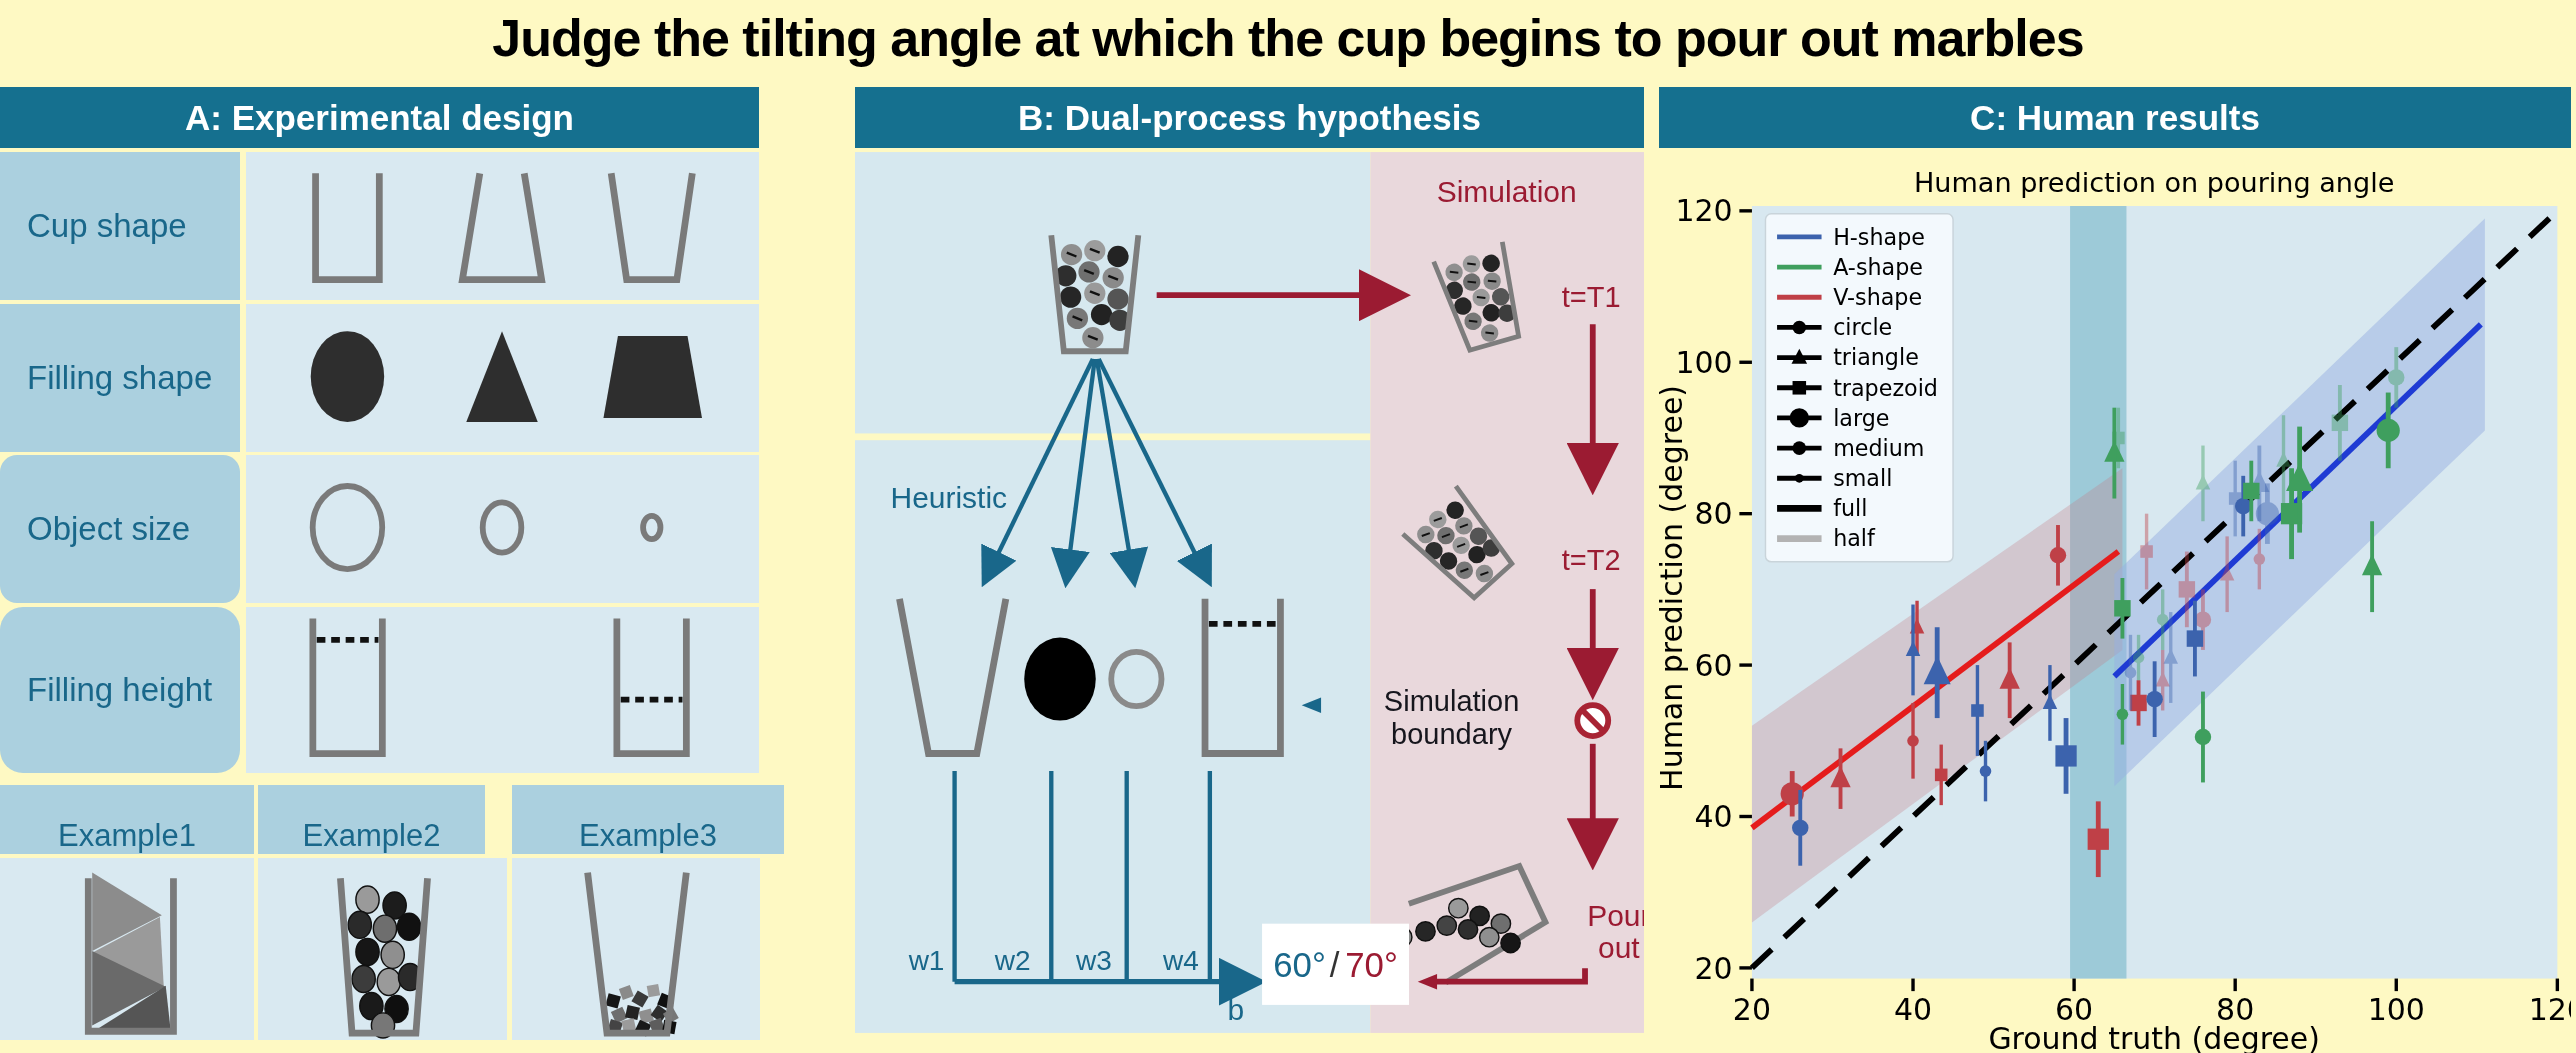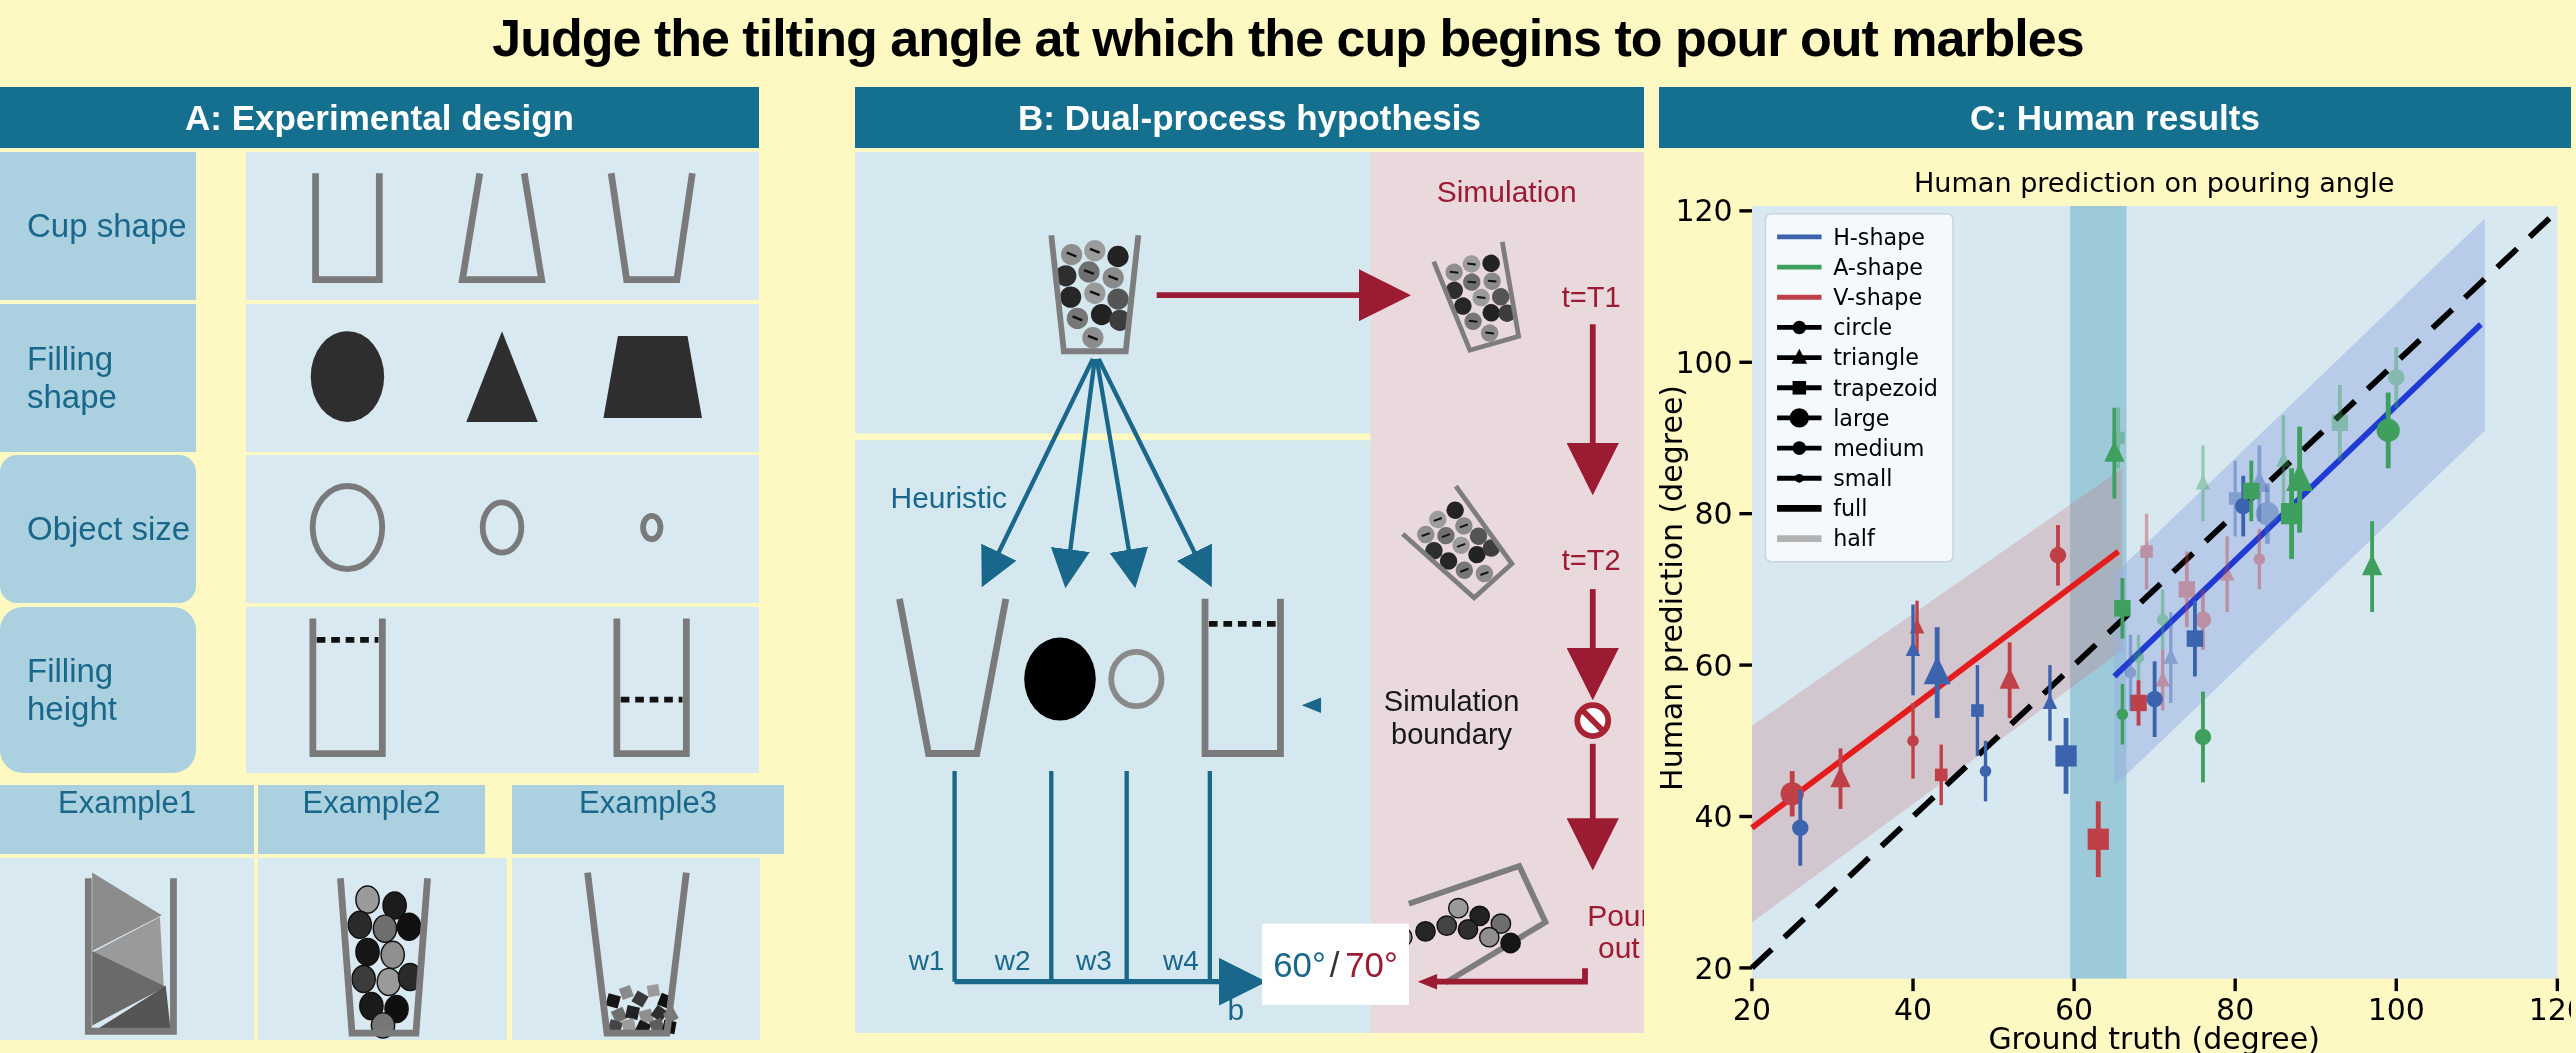--- a/index.html
+++ b/index.html
@@ -5,26 +5,26 @@
   html,body{margin:0;padding:0;background:#ffffff;}
   #stage{position:relative;width:2576px;height:1053px;background:#fef9c3;overflow:hidden;
          font-family:"Liberation Sans",sans-serif;padding-left:12px;}
   .main-title{position:absolute;left:0;top:0;width:2576px;height:75px;display:flex;
               align-items:center;justify-content:center;font-size:52px;font-weight:bold;
               color:#000;letter-spacing:-1px;}
   .panel{position:absolute;top:87px;}
   .phead{position:absolute;left:0;top:0;width:100%;height:61px;background:#15708f;color:#fff;
          display:flex;align-items:center;justify-content:center;font-size:35px;font-weight:bold;}
   
-  .cellL{position:absolute;left:0;width:196px;background:#abd0df;display:flex;align-items:center;}
+  .cellL{position:absolute;left:0;width:240px;background:#abd0df;display:flex;align-items:center;}
   .cellL span{padding-left:27px;font-size:33px;color:#19678a;}
   .cellR{position:absolute;left:246px;width:513px;background:#d9e9f1;display:flex;
          align-items:center;justify-content:center;}
   .exhead{position:absolute;top:698px;height:69px;background:#abd0df;display:flex;
-          align-items:flex-start;justify-content:center;font-size:31px;color:#19678a;}
+          align-items:flex-end;justify-content:center;font-size:31px;color:#19678a;}
   .excell{position:absolute;top:771px;height:182px;background:#d9e9f1;display:flex;
           align-items:center;justify-content:center;}
   svg text{font-family:"Liberation Sans",sans-serif;}
   #csvg text{font-family:"DejaVu Sans","Liberation Sans",sans-serif;}
   .tick{font-size:31px;fill:#000;}
   .axlab{font-size:31px;fill:#000;}
   .ctitle{font-size:28px;fill:#000;}
   .legtxt{font-size:23px;fill:#000;}
 </style>
 </head>

